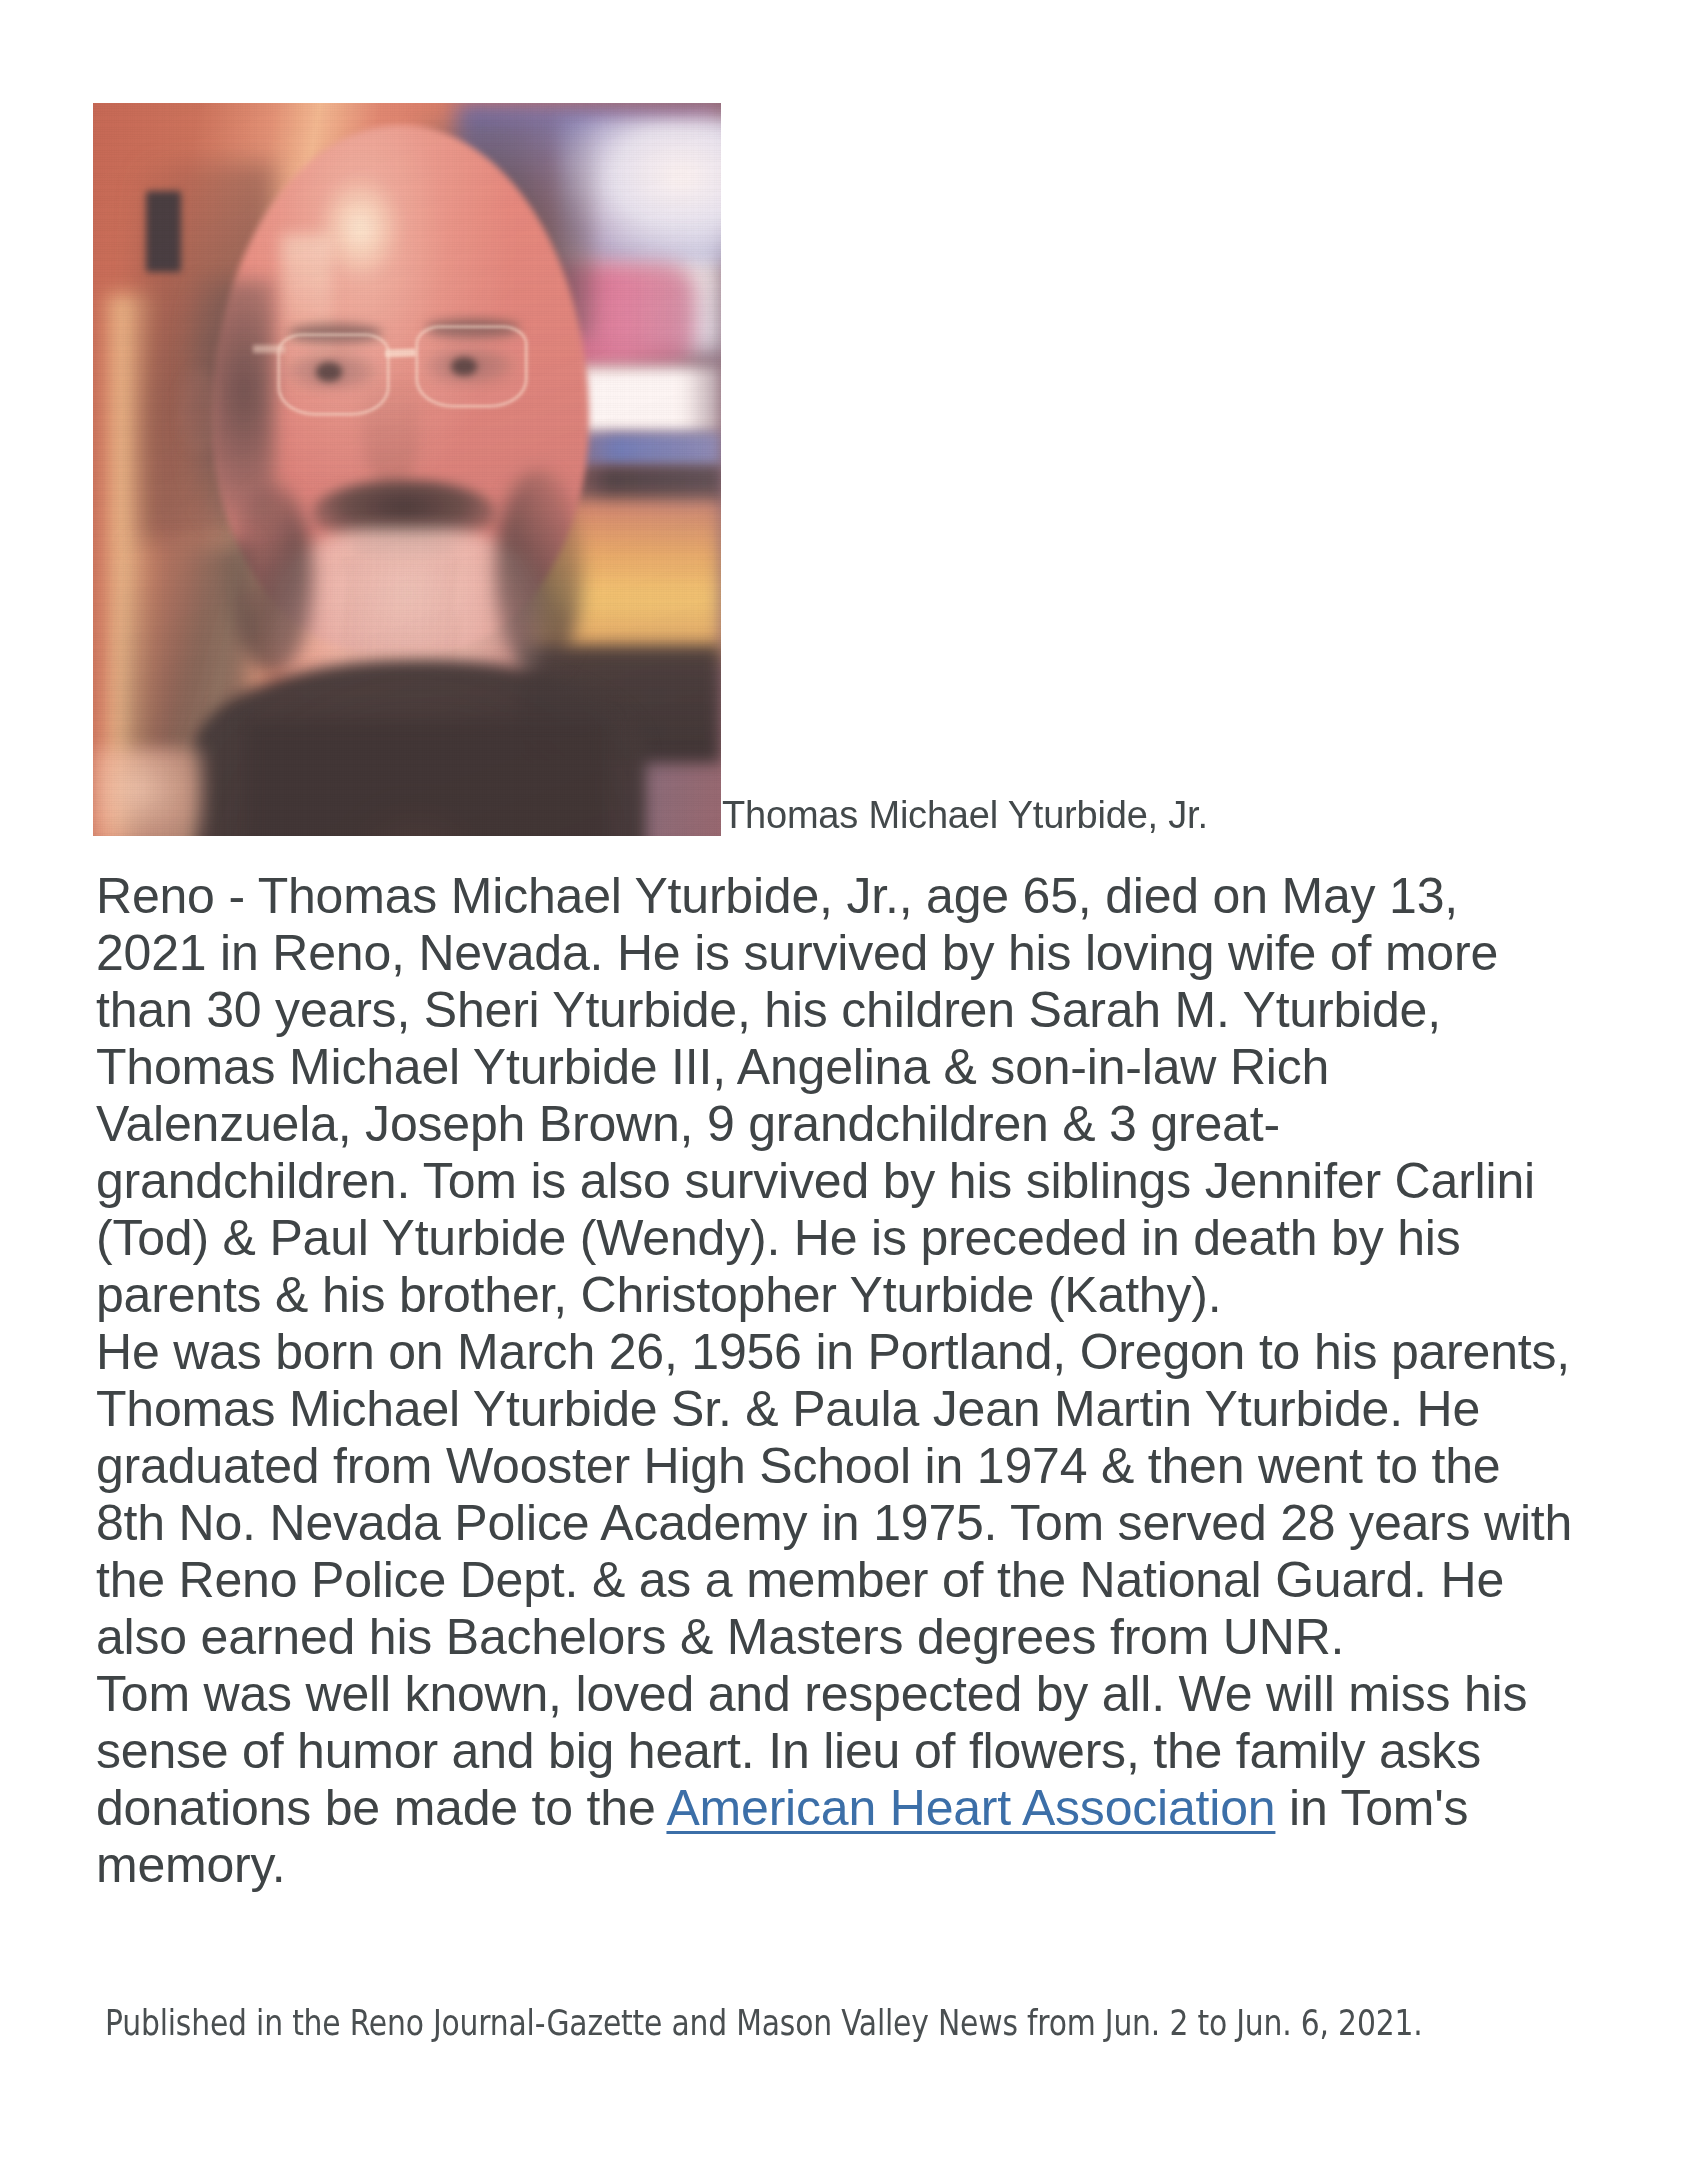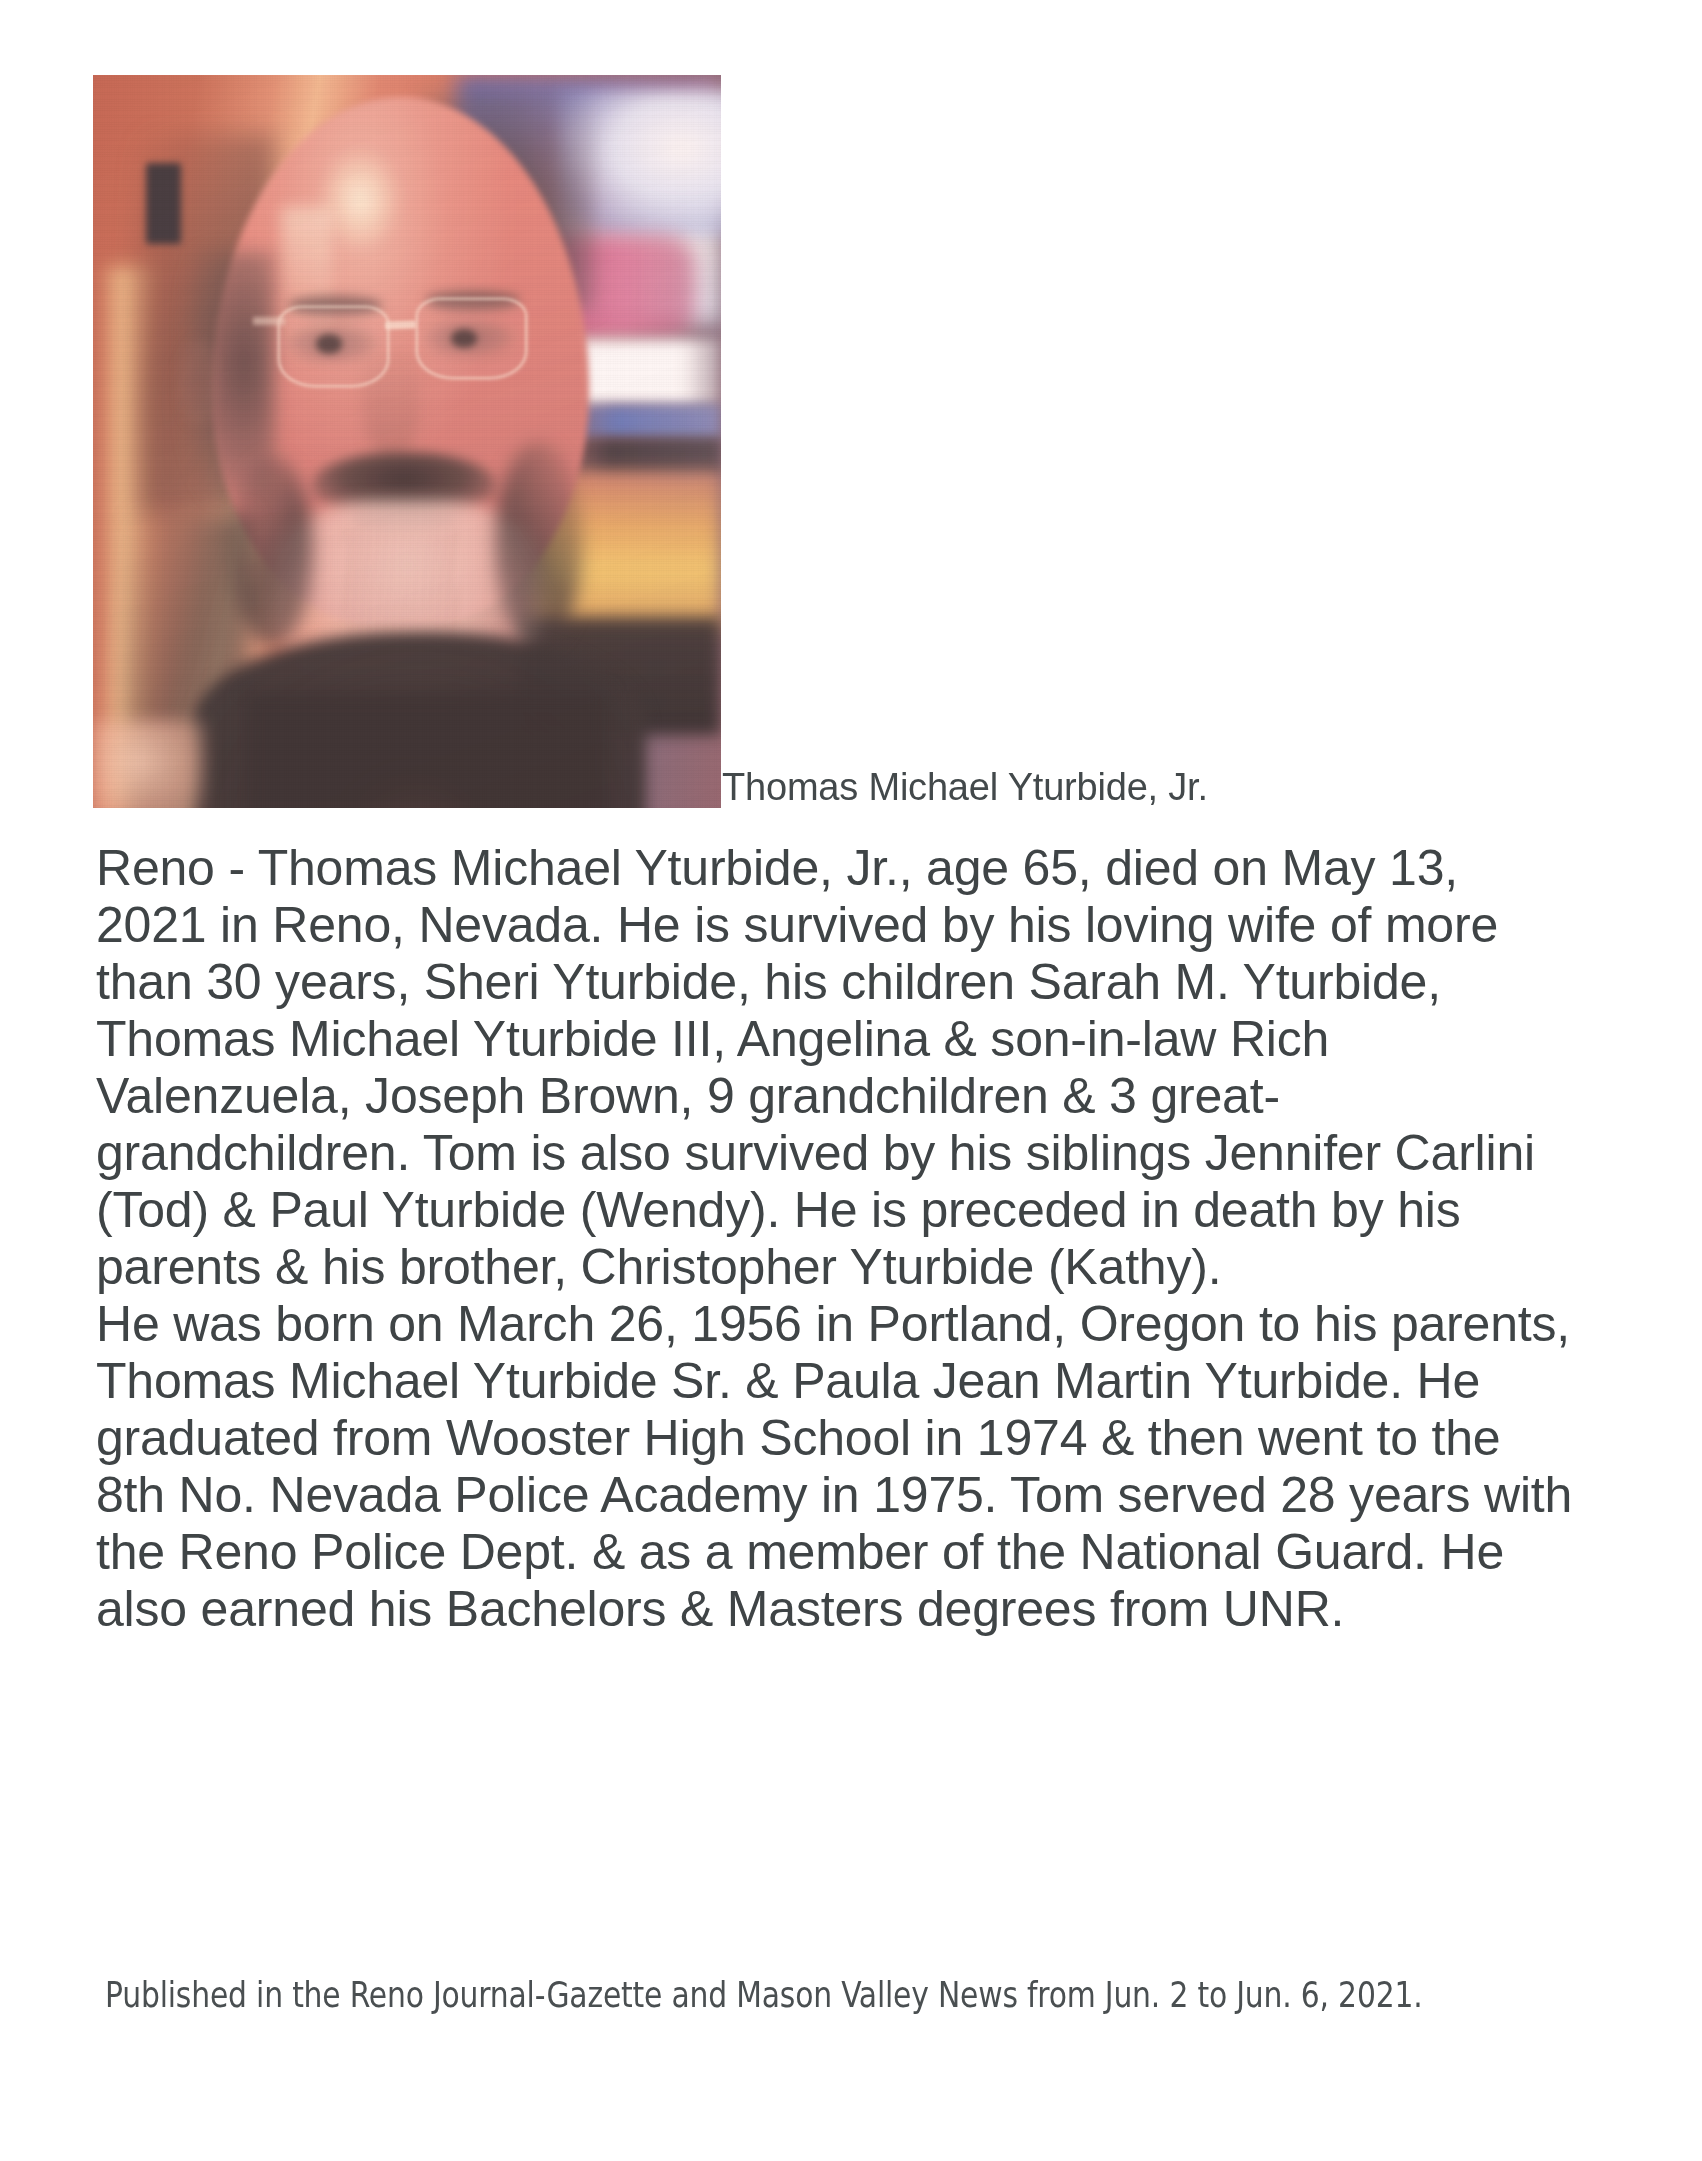--- a/index.html
+++ b/index.html
@@ -14,20 +14,21 @@
     overflow: hidden;
     font-family: "Liberation Sans", sans-serif;
     -webkit-font-smoothing: antialiased;
   }
 
   
   #page {
     position: absolute;
     inset: 0;
     background: #ffffff;
+    margin-top: 28px;
   }
 
   
   #photo-block {
     position: absolute;
     left: 93px;
     top: 75px;
     width: 628px;
     height: 733px;
   }
@@ -411,18 +412,19 @@
       <div class="ph" id="ph-cast"></div>
       <div class="ph" id="ph-noise"></div>
     </div>
   </div>
 
   <div id="caption">Thomas Michael Yturbide, Jr.</div>
 
   <div id="body-copy">
     <p>Reno - Thomas Michael Yturbide, Jr., age 65, died on May 13, 2021 in Reno, Nevada. He is survived by his loving wife of more than 30 years, Sheri Yturbide, his children Sarah M. Yturbide, Thomas Michael Yturbide III, Angelina &amp; son-in-law Rich Valenzuela, Joseph Brown, 9 grandchildren &amp; 3 great-grandchildren. Tom is also survived by his siblings Jennifer Carlini (Tod) &amp; Paul Yturbide (Wendy). He is preceded in death by his parents &amp; his brother, Christopher Yturbide (Kathy).</p>
     <p>He was born on March 26, 1956 in Portland, Oregon to his parents, Thomas Michael Yturbide Sr. &amp; Paula Jean Martin Yturbide. He graduated from Wooster High School in 1974 &amp; then went to the 8th No. Nevada Police Academy in 1975. Tom served 28 years with the Reno Police Dept. &amp; as a member of the National Guard. He also earned his Bachelors &amp; Masters degrees from UNR.</p>
+    <p><span>Tom was well known, loved and respected by all. We will miss his sense of humor and big heart. In lieu of flowers, the family asks donations be made to the </span><a class="donation-link" href="#">American Heart Association</a><span> in Tom's memory.</span></p>
   </div>
 
   <div id="footer">Published in the Reno Journal-Gazette and Mason Valley News from Jun. 2 to Jun. 6, 2021.</div>
 
 </div>
 
 
 </body></html>

